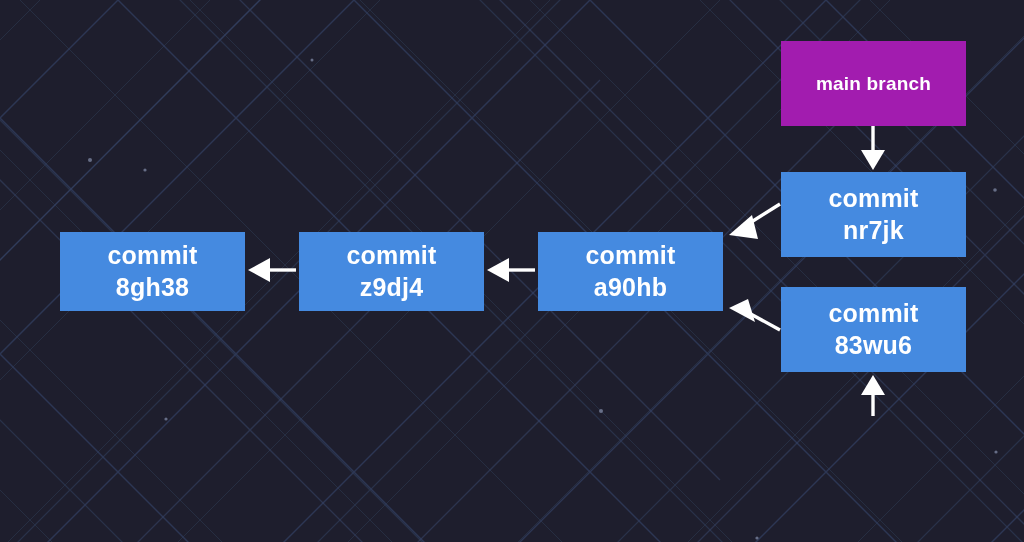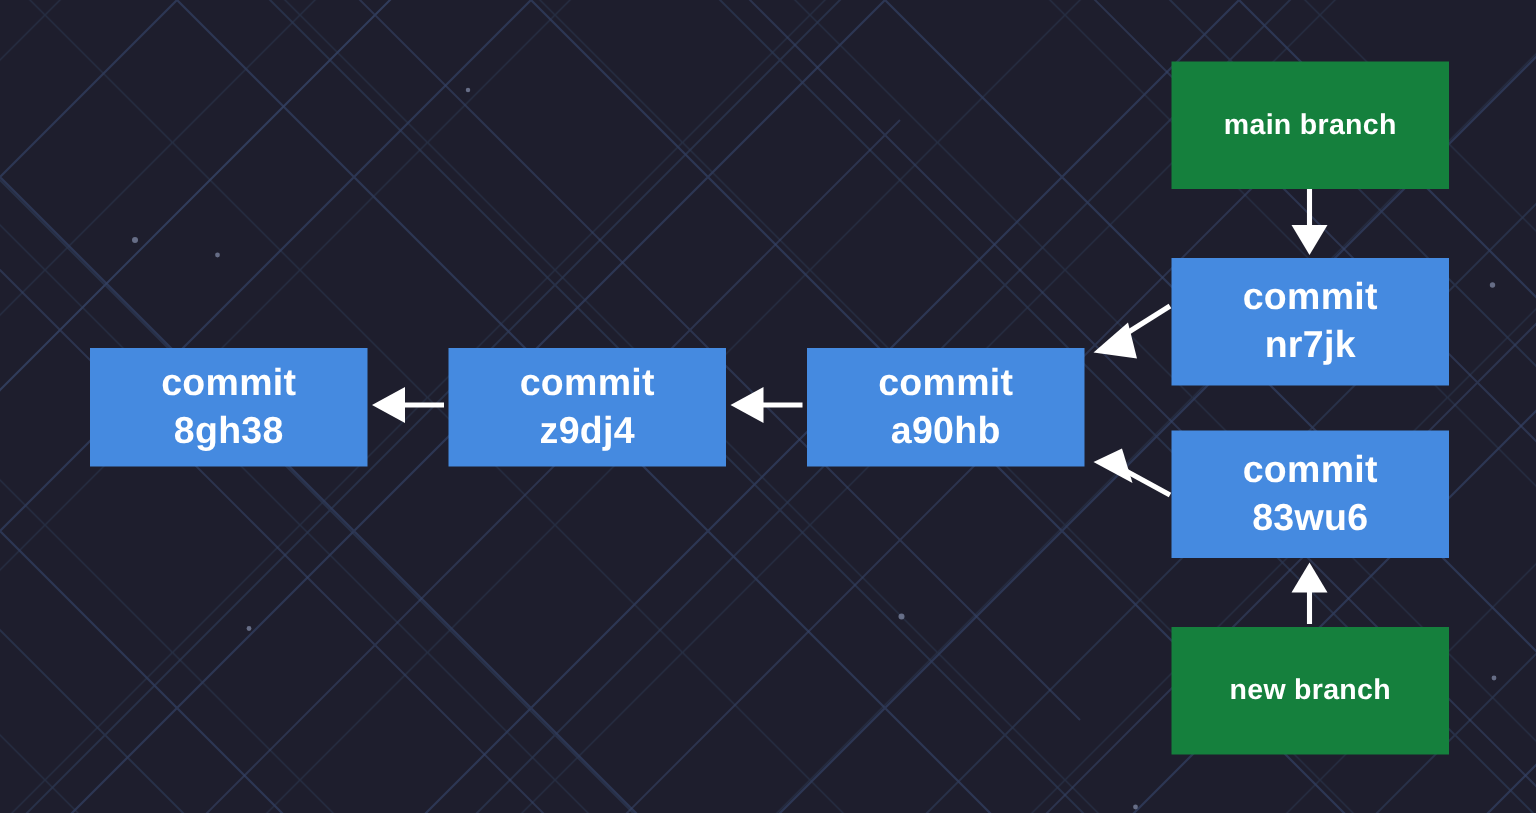--- a/index.html
+++ b/index.html
@@ -29,21 +29,21 @@
     justify-content: center;
     text-align: center;
     color: #ffffff;
     font-weight: bold;
     font-size: 19px;
     line-height: 1.25;
     letter-spacing: 0.2px;
     box-sizing: border-box;
   }
   .node.branch {
-    background: #15803d;
+    background: #a21caf;
     font-size: 19px;
   }
   .node.commit {
     background: #458ae0;
     font-size: 25px;
   }
   .node-label {
     white-space: pre-line;
     display: block;
   }
@@ -141,23 +141,20 @@
   <div class="node commit" style="left:781px; top:172px; width:185px; height:85px;">
     <span class="node-label">commit
 nr7jk</span>
   </div>
 
   <div class="node commit" style="left:781px; top:287px; width:185px; height:85px;">
     <span class="node-label">commit
 83wu6</span>
   </div>
 
-  <div class="node branch" style="left:781px; top:418px; width:185px; height:85px;">
-    <span class="node-label">new branch</span>
-  </div>
 
   <div class="node commit" style="left:538px; top:232px; width:185px; height:79px;">
     <span class="node-label">commit
 a90hb</span>
   </div>
 
   <div class="node commit" style="left:299px; top:232px; width:185px; height:79px;">
     <span class="node-label">commit
 z9dj4</span>
   </div>

